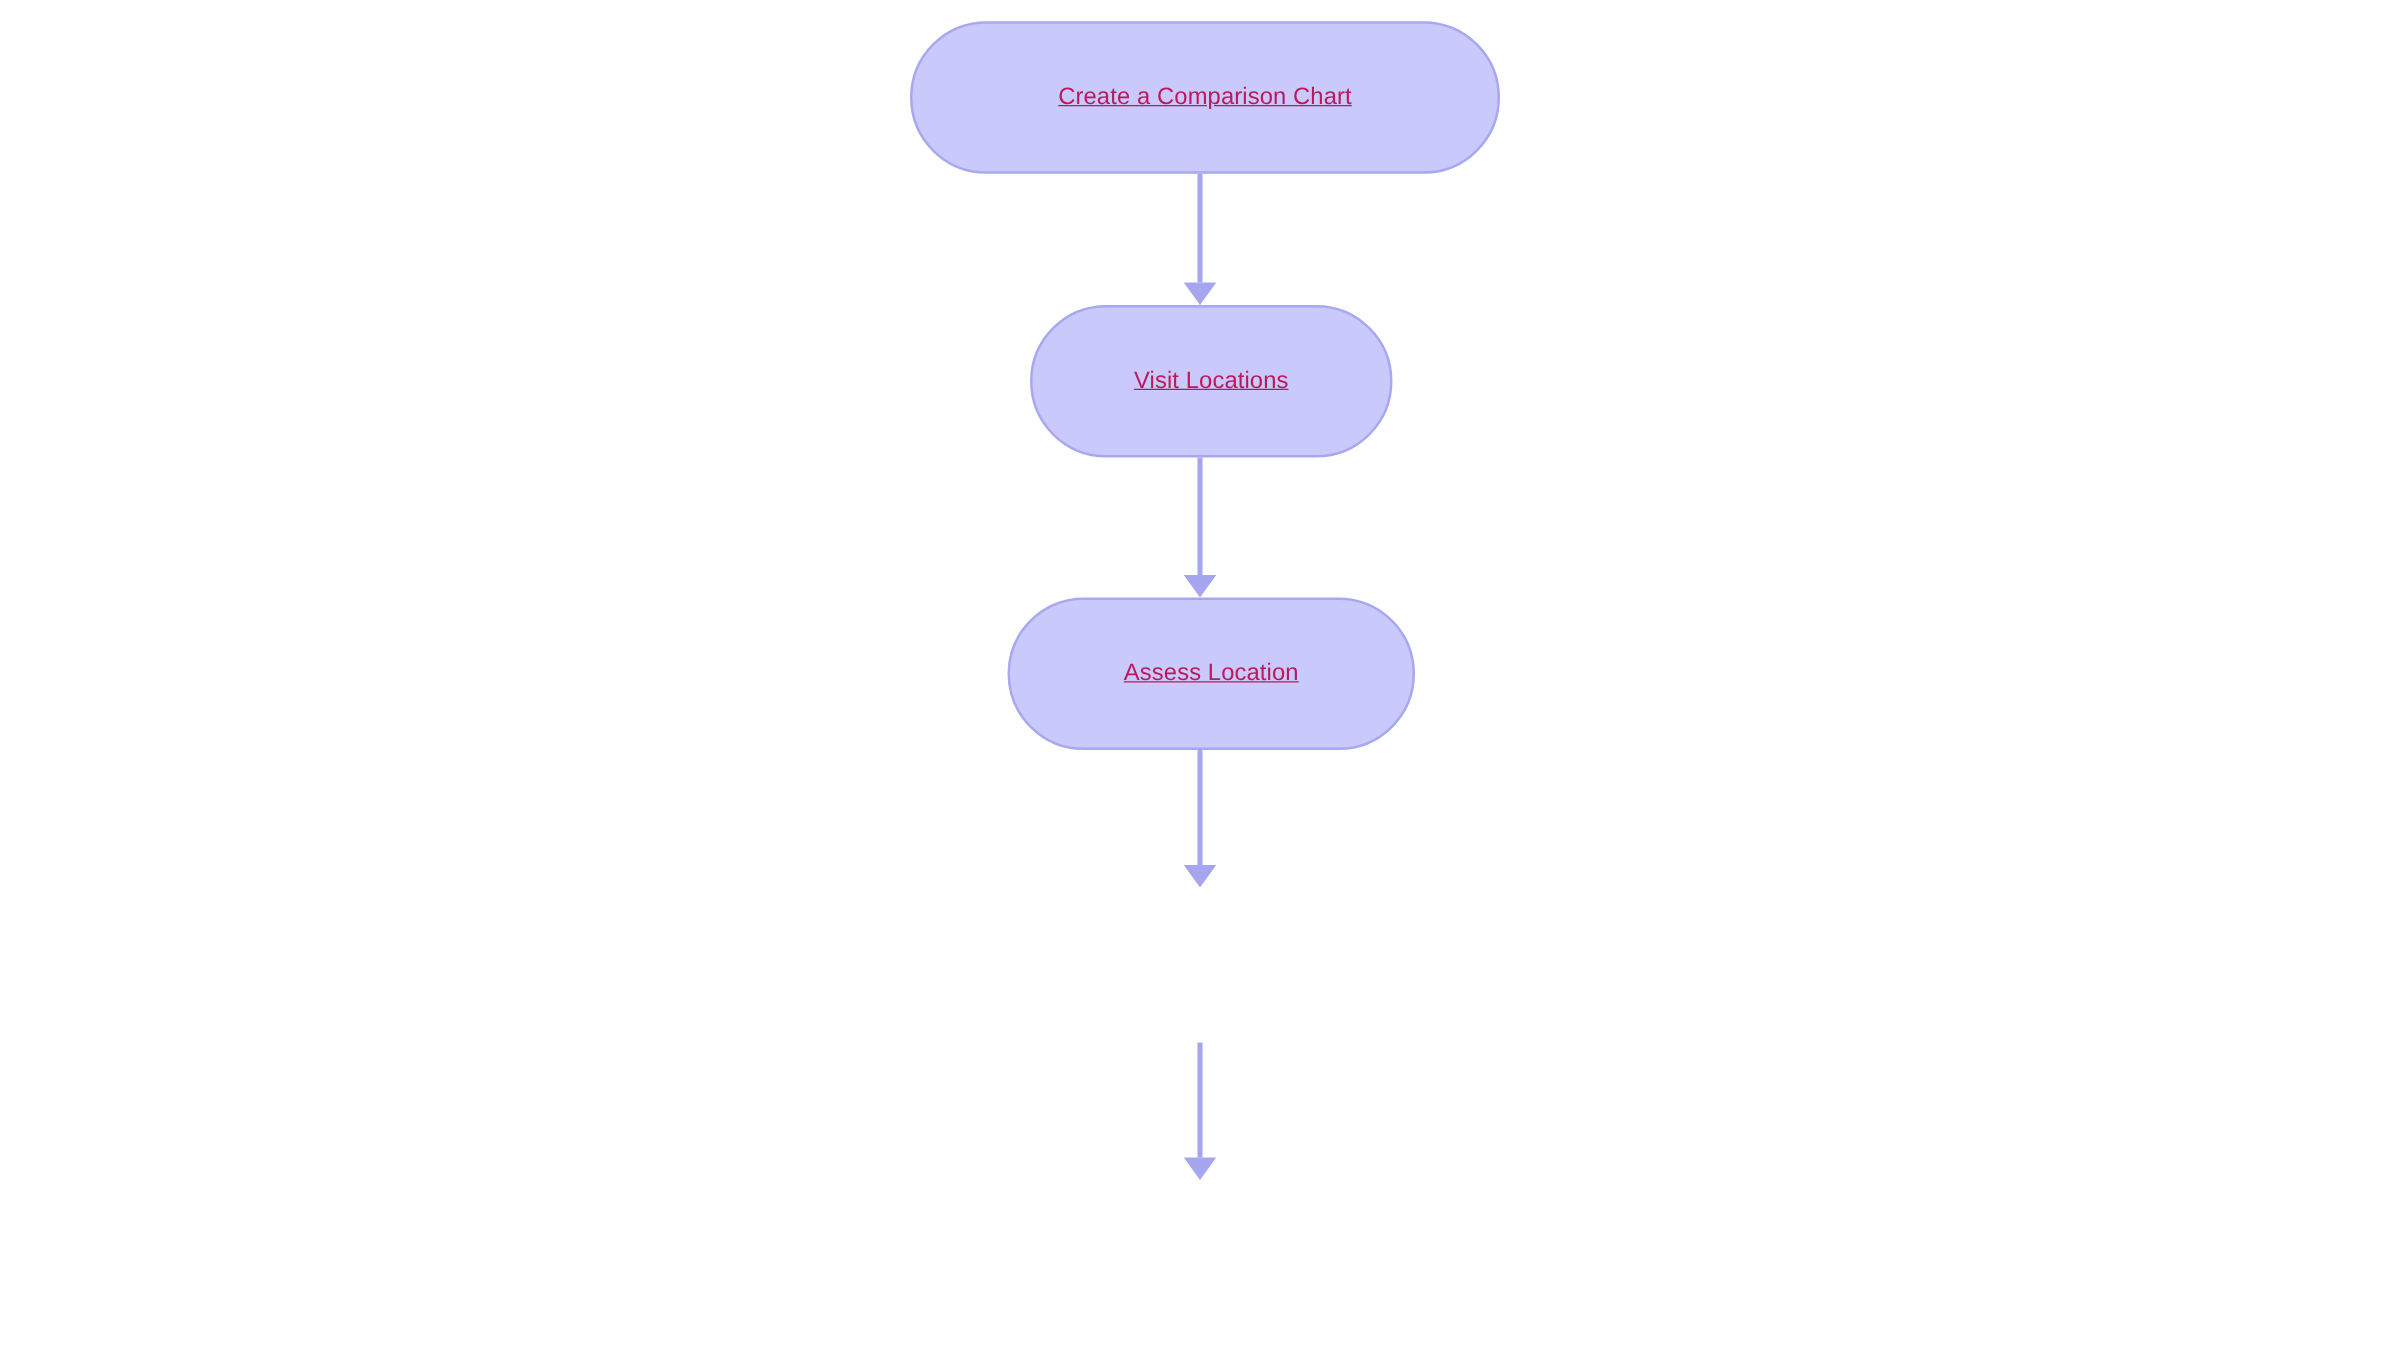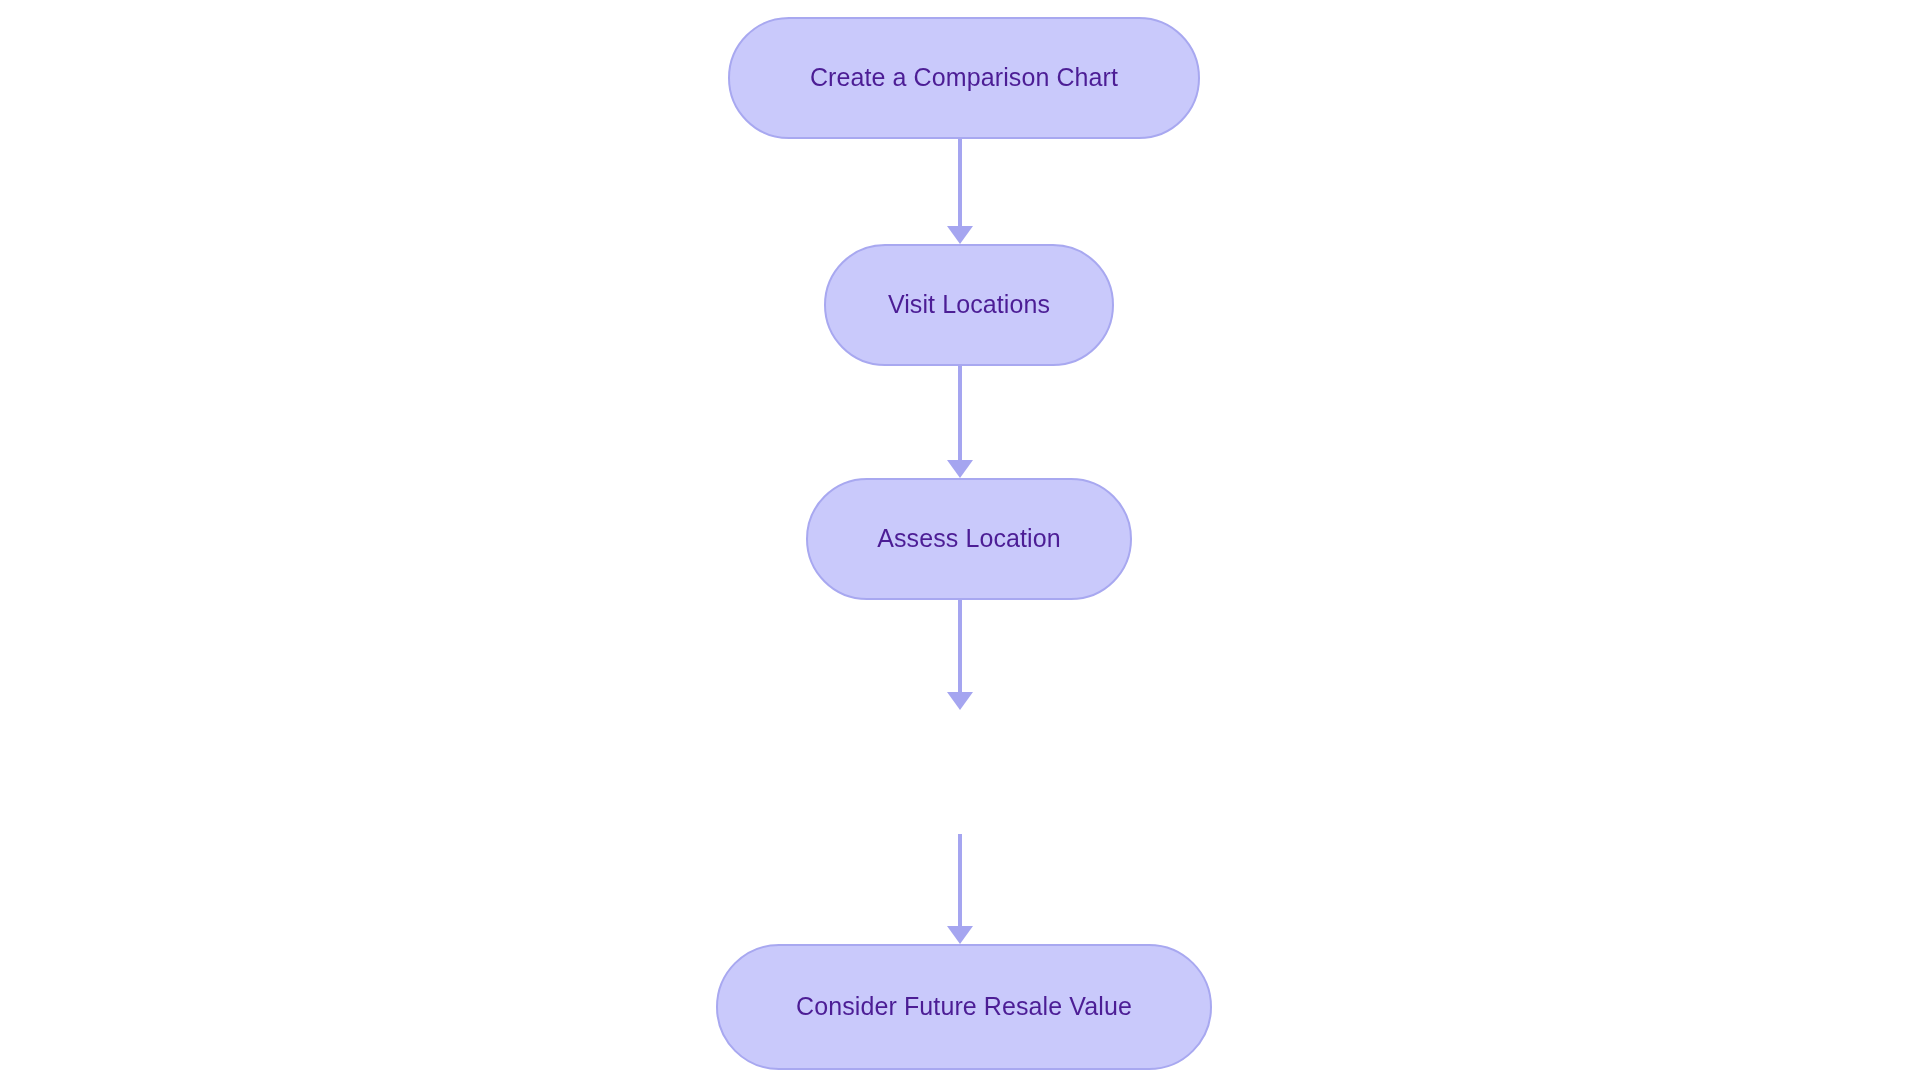--- a/index.html
+++ b/index.html
@@ -31,25 +31,26 @@
     background: #c9c9fb;
     border: 2px solid #a8a8f0;
     border-radius: 999px;
     color: #3325d6;
     text-align: center;
     white-space: nowrap;
     user-select: none;
   }
 
   .flow-node .node-label {
-    font-size: 25px;
+    font-size: 19px;
     font-weight: 400;
     letter-spacing: 0.1px;
     line-height: 1.1;
-    color: #4c1d95;
+    color: #be185d;
+    text-decoration: underline;
   }
 
   
   #node-0 { left: 728px;  top: 17px;   width: 472px; height: 122px; }
   #node-1 { left: 824px;  top: 244px;  width: 290px; height: 122px; }
   #node-2 { left: 806px;  top: 478px;  width: 326px; height: 122px; text-align: right; }
   #node-3 { left: 722px;  top: 710px;  width: 488px; height: 124px; }
   #node-4 { left: 716px;  top: 944px;  width: 496px; height: 126px; }
 
   
@@ -105,17 +106,14 @@
 
   <div class="flow-node" id="node-1">
     <span class="node-label">Visit Locations</span>
   </div>
 
   <div class="flow-node" id="node-2">
     <span class="node-label">Assess Location</span>
   </div>
 
 
-  <div class="flow-node" id="node-4">
-    <span class="node-label">Consider Future Resale Value</span>
-  </div>
 
 </div>
 
 </body></html>

